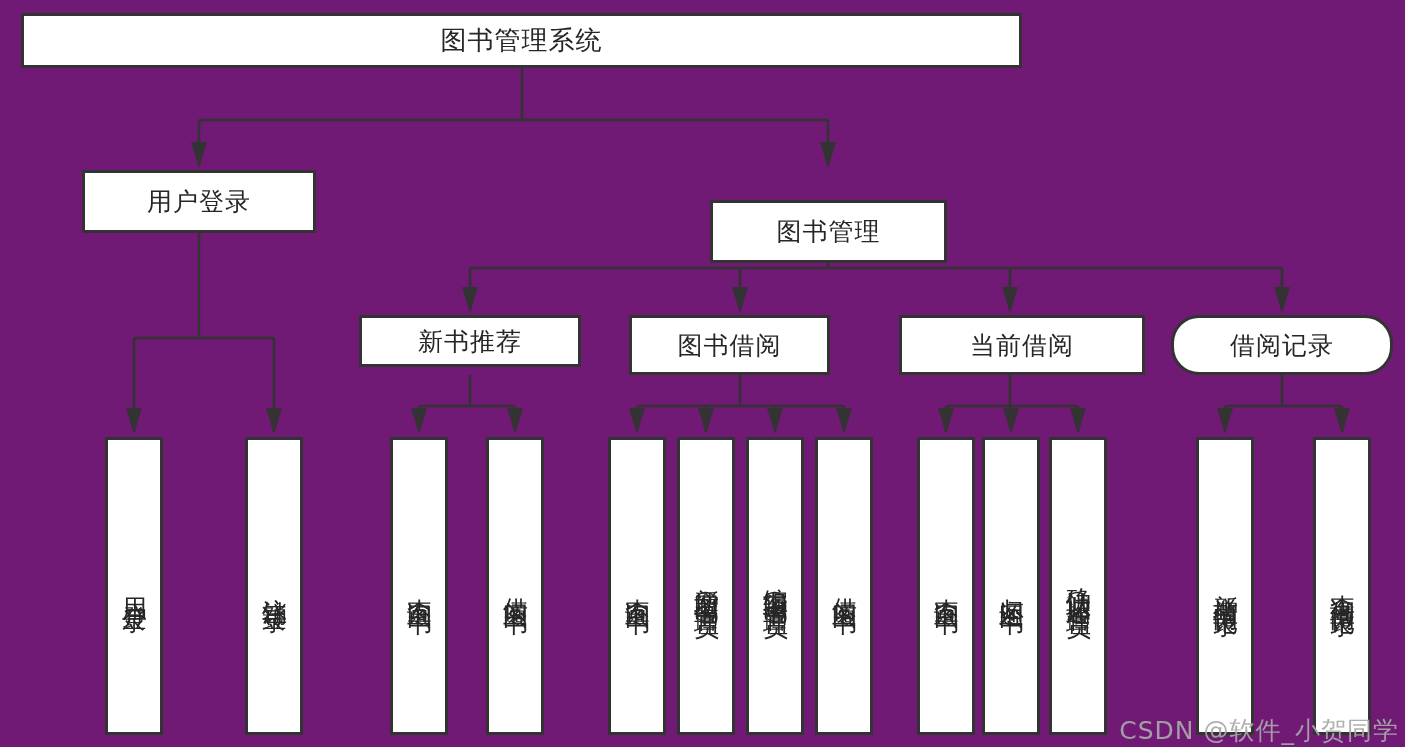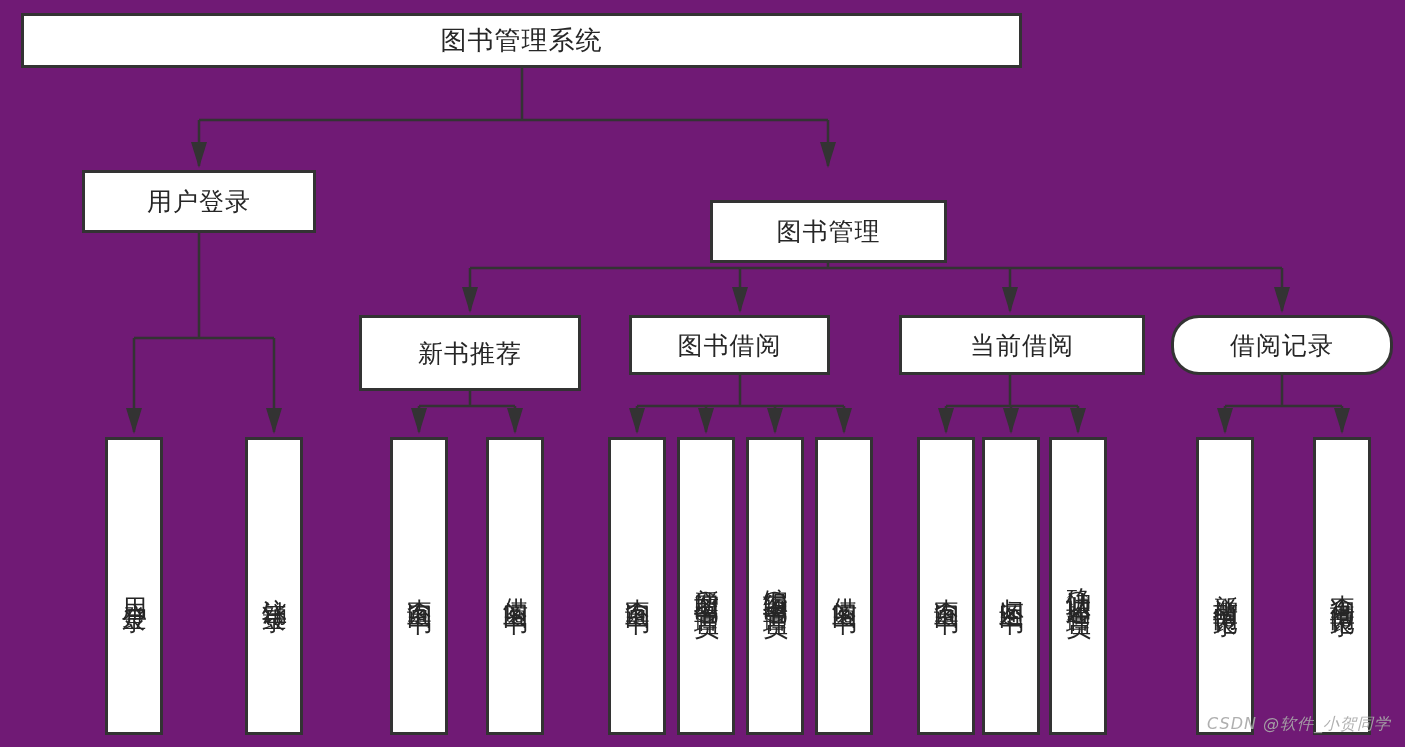--- a/index.html
+++ b/index.html
@@ -46,28 +46,27 @@
     writing-mode: vertical-rl;
     text-orientation: mixed;
     font-size: 25px;
     letter-spacing: 4px;
     color: #262626;
     line-height: 52px;
     white-space: nowrap;
   }
   .watermark {
     position: absolute;
-    right: 14px;
+    right: 6px;
     top: 714px;
-    font-size: 16px;
+    font-size: 25px;
     letter-spacing: 1px;
     color: rgba(168, 168, 168, 0.92);
     z-index: 5;
     white-space: nowrap;
-    font-style: italic;
   }
 </style>
 </head>
 <body>
 
 <div class="canvas">
 
   <svg class="connectors" viewBox="0 0 1405 747" xmlns="http://www.w3.org/2000/svg">
     <defs>
       <marker id="arrow" markerUnits="userSpaceOnUse" markerWidth="26" markerHeight="16" viewBox="0 0 26 16" refX="24" refY="8" orient="auto">
@@ -108,21 +107,21 @@
     <span>图书管理系统</span>
   </div>
 
   <div class="hbox" style="left:82px; top:170px; width:234px; height:63px;">
     <span>用户登录</span>
   </div>
   <div class="hbox" style="left:710px; top:170px; width:237px; height:63px;margin-top:30px;">
     <span>图书管理</span>
   </div>
 
-  <div class="hbox" style="left:359px; top:315px; width:222px; height:76px;">
+  <div class="hbox" style="left:359px; top:315px; width:222px; height:52px;">
     <span>新书推荐</span>
   </div>
   <div class="hbox" style="left:629px; top:315px; width:201px; height:60px;">
     <span>图书借阅</span>
   </div>
   <div class="hbox" style="left:899px; top:315px; width:246px; height:60px;">
     <span>当前借阅</span>
   </div>
   <div class="hbox" style="left:1171px; top:315px; width:222px; height:60px;border-radius:28px;">
     <span>借阅记录</span>

